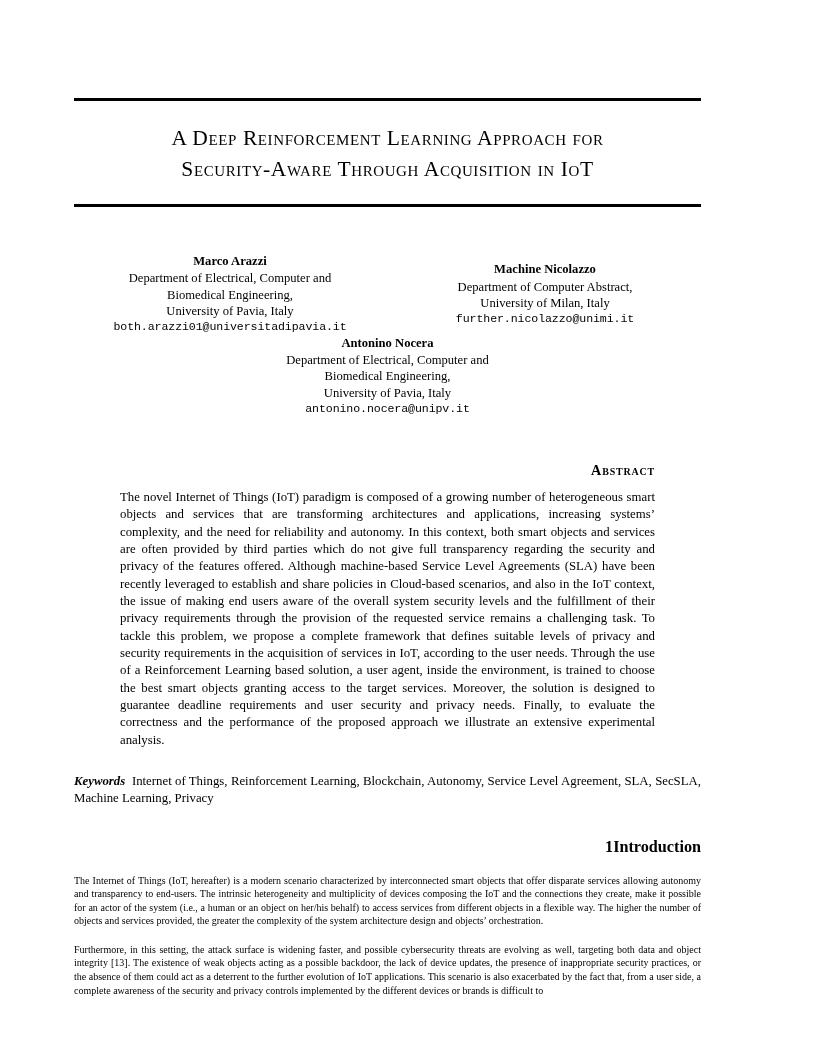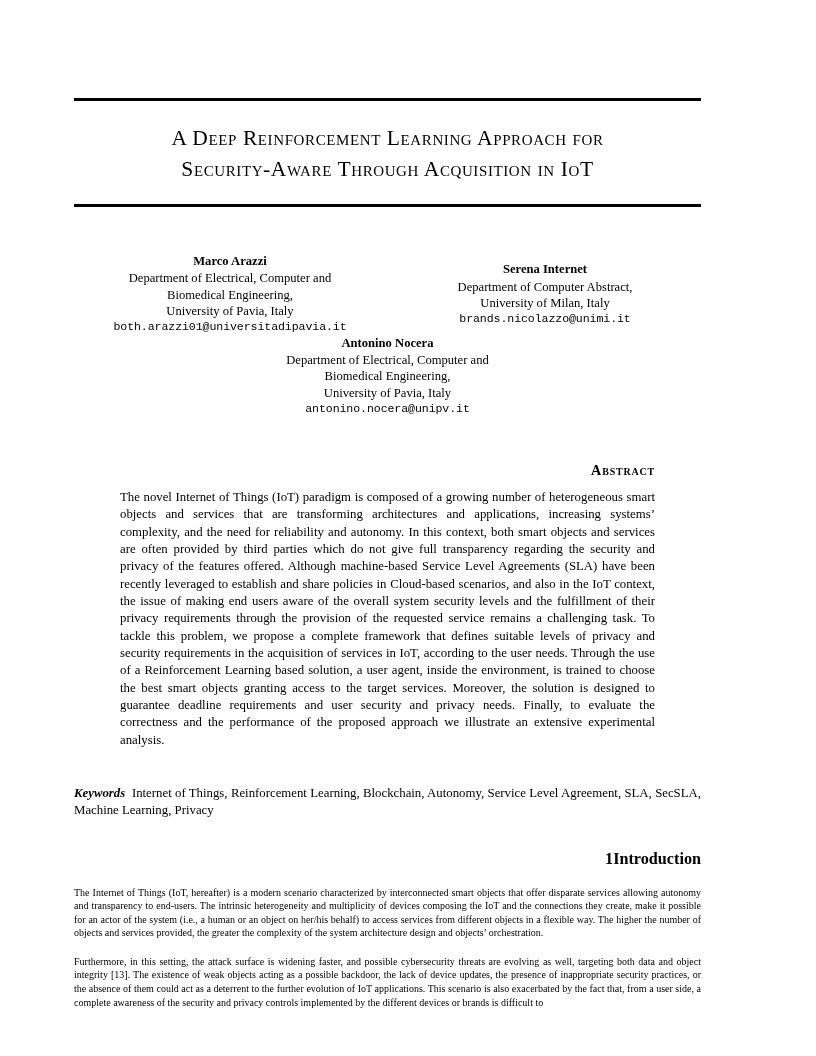--- a/index.html
+++ b/index.html
@@ -122,21 +122,21 @@
   .abstract-body {
     font-size: 12.8px;
     line-height: 1.355;
     text-align: justify;
     text-justify: inter-word;
     hyphens: none;
   }
 
   
   .keywords {
-    margin-top: 36px;
+    margin-top: 24px;
     font-size: 12.8px;
     line-height: 1.36;
     text-align: justify;
   }
   .keywords-label {
     font-weight: bold;
     font-style: italic;
   }
 
   
@@ -185,24 +185,24 @@
 
         <div class="author">
           <div class="author-name">Marco Arazzi</div>
           <div class="author-aff">Department of Electrical, Computer and</div>
           <div class="author-aff">Biomedical Engineering,</div>
           <div class="author-aff">University of Pavia, Italy</div>
           <div class="author-email">both.arazzi01@universitadipavia.it</div>
         </div>
 
         <div class="author">
-          <div class="author-name">Serena Internet</div>
+          <div class="author-name">Machine Nicolazzo</div>
           <div class="author-aff">Department of Computer Abstract,</div>
           <div class="author-aff">University of Milan, Italy</div>
-          <div class="author-email">brands.nicolazzo@unimi.it</div>
+          <div class="author-email">further.nicolazzo@unimi.it</div>
         </div>
 
       </div>
 
       <div class="author-row-single">
         <div class="author">
           <div class="author-name">Antonino Nocera</div>
           <div class="author-aff">Department of Electrical, Computer and</div>
           <div class="author-aff">Biomedical Engineering,</div>
           <div class="author-aff">University of Pavia, Italy</div>

